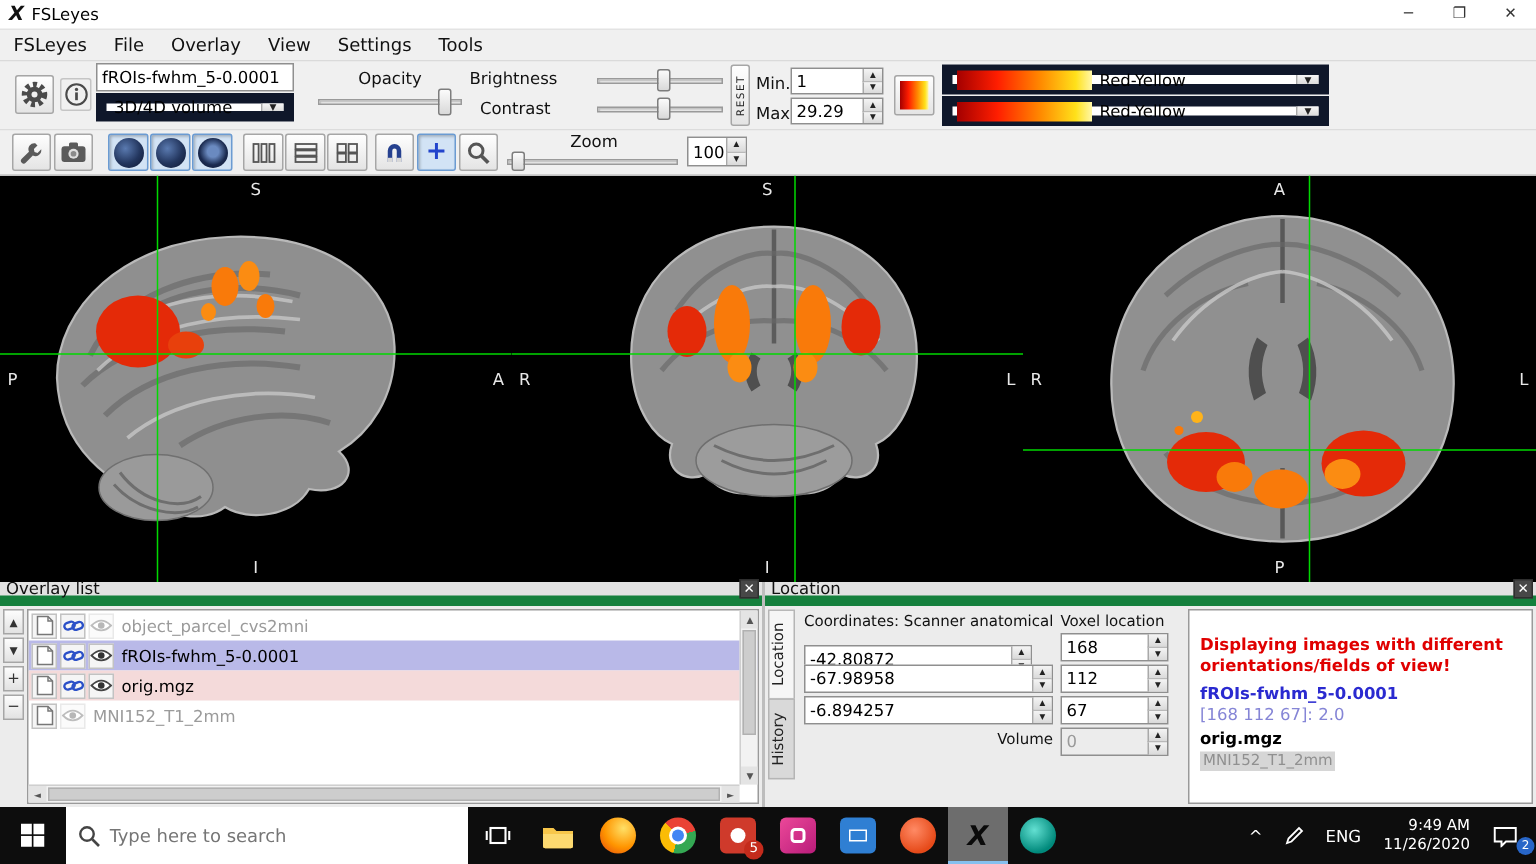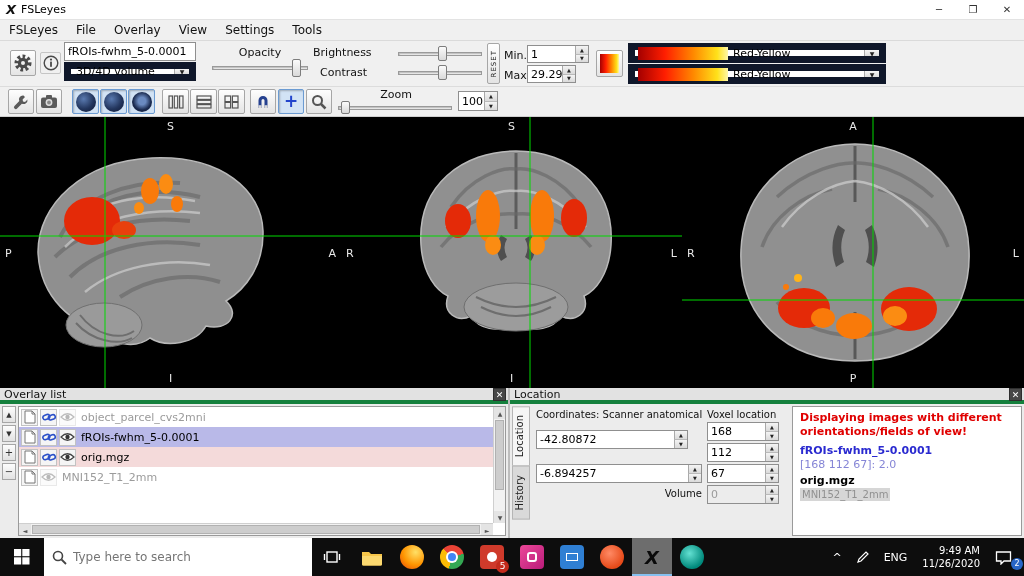--- a/index.html
+++ b/index.html
@@ -49,21 +49,21 @@
   .canvas { position:relative; height:271px; }
   .olabel { position:absolute; color:#e8e8e8; font-size:11px; }
   .olabel.top { top:3px; left:50%; transform:translateX(-50%); }
   .olabel.bottom { bottom:3px; left:50%; transform:translateX(-50%); }
   .olabel.left { left:5px; top:50%; transform:translateY(-50%); }
   .olabel.right { right:5px; top:50%; transform:translateY(-50%); }
 
   
   #bottom { height:150px; display:flex; background:#bdbdbd; }
   .panel { background:#ececec; height:150px; display:flex; flex-direction:column; }
-  .panel-header { height:16px; background:#e2e2e2; border-bottom:4px solid #15803d; display:flex; align-items:center; flex:none; }
+  .panel-header { height:16px; background:#e2e2e2; border-bottom:7px solid #15803d; display:flex; align-items:center; flex:none; }
   .panel-header .ptitle { font-size:11px; padding-left:4px; color:#111; }
   .pclose { margin-left:auto; margin-right:2px; width:13px; height:13px; background:#474747; color:#fff; font-size:9px; line-height:12px; text-align:center; border:1px solid #2e2e2e; }
   #overlay-panel { width:508px; }
   #overlay-body { flex:1; display:flex; padding:2px; }
   .minicol { width:14px; display:flex; flex-direction:column; margin-right:2px; }
   .minibtn { height:17px; border:1px solid #a6a6a6; background:linear-gradient(#fdfdfd,#e2e2e2); font-size:7px; display:flex; align-items:center; justify-content:center; color:#333; margin-bottom:2px; }
   .minibtn.pm { font-size:10px; }
   #olist { flex:1; position:relative; background:#fff; border:1px solid #9a9a9a; overflow:hidden; }
   .orow { height:20px; display:flex; align-items:center; gap:2px; padding-left:2px; }
   .orow.selected { background:#b9b9e8; }
@@ -79,21 +79,21 @@
   .hsb .sbthumb { flex:1; margin:1px; background:#cdcdcd; border:1px solid #b1b1b1; }
   .filler { flex:1; }
 
   #location-panel { flex:1; margin-left:2px;justify-content:center; }
   #loc-body { flex:1; display:flex; padding:2px; }
   .vtabs { width:18px; display:flex; flex-direction:column; flex:none; }
   .vtab { writing-mode:vertical-rl; transform:rotate(180deg); font-size:10px; color:#222; border:1px solid #b5b5b5; background:#d9d9d9; padding:8px 1px; text-align:center; }
   .vtab.sel { background:#f6f6f6; }
   #coords { position:relative; width:252px; margin-left:4px; flex:none; }
   .chead { position:absolute; font-size:10px; color:#111; white-space:nowrap; }
-  #loc-info { flex:1; margin-left:6px; background:#fff; border:1px solid #9a9a9a; padding:4px 7px; font-size:11px; overflow:hidden; line-height:1.3; }
+  #loc-info { flex:1; margin-left:6px; background:#fff; border:1px solid #9a9a9a; padding:16px 7px; font-size:11px; overflow:hidden; line-height:1.3; }
   #loc-info .warn { color:#e00000; font-weight:bold; margin-bottom:4px; }
   #loc-info .ov1 { color:#2a2ad0; font-weight:bold; }
   #loc-info .ov1v { color:#8585d6; margin-bottom:2px; }
   #loc-info .ov2 { color:#000; font-weight:bold; }
   #loc-info .ov2v { color:#111; margin-bottom:3px; }
   #loc-info .ov3 { display:inline-block; background:#d6d6d6; color:#909090; font-size:10px; padding:0 2px; }
 
   
   #taskbar { height:38px; background:#0d0d0d; display:flex; align-items:stretch; }
   .tb-btn { width:44px; display:flex; align-items:center; justify-content:center; flex:none; }
@@ -178,21 +178,21 @@
     </div>
     <div class="tlabel" style="left:504px;top:8px;">Min.</div>
     <div class="spin" style="left:527px;top:4px;width:62px;height:18px;">
       <div class="val">1</div>
       <div class="updown">
           <div>▲</div>
           <div>▼</div>
         </div>
     </div>
     <div class="tlabel" style="left:504px;top:28px;">Max.</div>
-    <div class="spin" style="left:527px;top:24px;width:49px;height:18px;">
+    <div class="spin" style="left:527px;top:24px;width:62px;height:18px;">
       <div class="val">29.29</div>
       <div class="updown">
           <div>▲</div>
           <div>▼</div>
         </div>
     </div>
     <div class="tbtn" style="left:596px;top:9px;width:27px;height:27px;">
       <div class="grad" style="width:19px;height:19px;"></div>
     </div>
     <div class="dd" style="left:628px;top:2px;width:258px;height:20px;">
@@ -493,20 +493,27 @@
               </div>
           </div>
           <div class="spin" style="left:173px;top:16px;width:72px;height:19px;">
             <div class="val">168</div>
             <div class="updown">
                 <div>▲</div>
                 <div>▼</div>
               </div>
           </div>
 
+          <div class="spin" style="left:2px;top:37px;width:166px;height:19px;">
+            <div class="val">-67.98958</div>
+            <div class="updown">
+                <div>▲</div>
+                <div>▼</div>
+              </div>
+          </div>
           <div class="spin" style="left:173px;top:37px;width:72px;height:19px;">
             <div class="val">112</div>
             <div class="updown">
                 <div>▲</div>
                 <div>▼</div>
               </div>
           </div>
 
           <div class="spin" style="left:2px;top:58px;width:166px;height:19px;">
             <div class="val">-6.894257</div>

